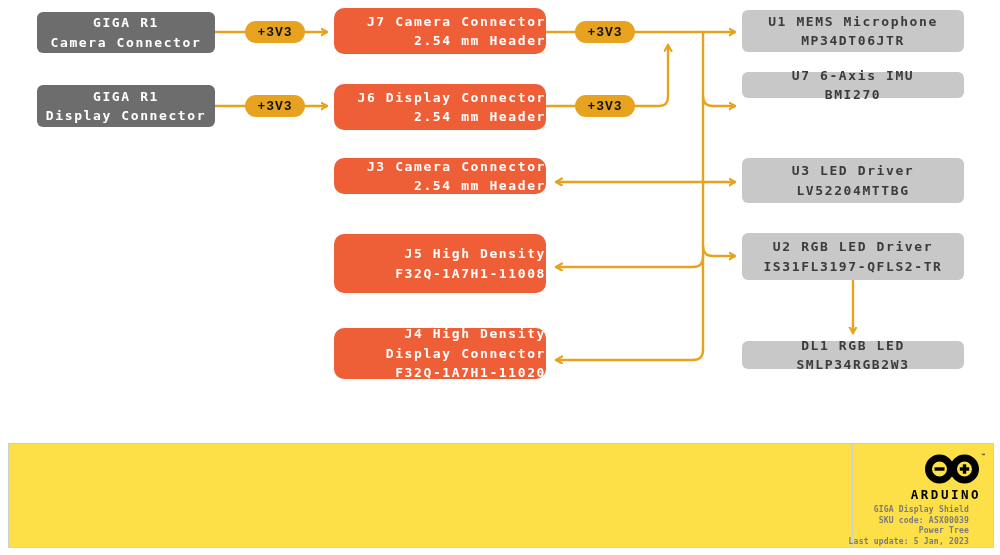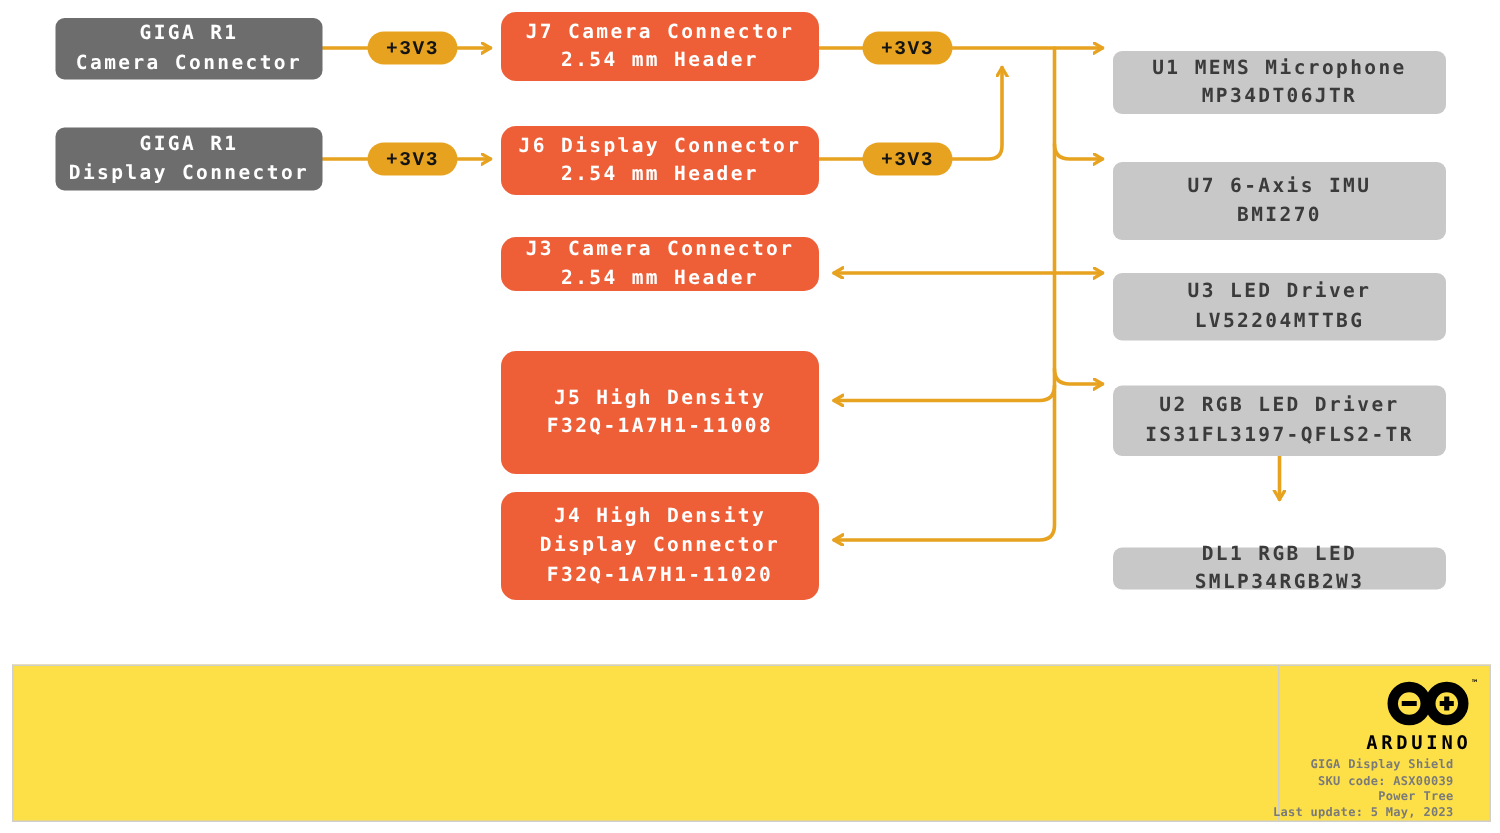--- a/index.html
+++ b/index.html
@@ -9,22 +9,22 @@
     font-weight:bold; overflow:hidden;padding-left:22px;
   }
   .wires { position:absolute; left:0; top:0; }
   .node {
     position:absolute; display:flex; flex-direction:column;
     justify-content:center; text-align:center;
     font-size:13px; letter-spacing:1.6px; line-height:1.5;
   }
   .node .line { white-space:nowrap; }
   .src  { background:#6d6d6d; color:#ffffff; left:37px;  width:178px; border-radius:6px; }
-  .conn { background:#ee5f38; color:#ffffff; left:334px; width:212px; border-radius:10px; }
-  .part { background:#c8c8c8; color:#3b3b3b; left:742px; width:222px; border-radius:6px;margin-top:24px; }
+  .conn { background:#ee5f38; color:#ffffff; left:334px; width:212px; border-radius:10px;text-align:right; }
+  .part { background:#c8c8c8; color:#3b3b3b; left:742px; width:222px; border-radius:6px; }
   .badge {
     position:absolute; width:60px; height:22px; background:#e7a320; color:#141414;
     border-radius:11px; font-size:13px; letter-spacing:1px;
     display:flex; align-items:center; justify-content:center;font-family:Liberation Mono, monospace;
   }
   .footer {
     position:absolute; left:8px; top:443px; width:984px; height:103px;
     border:1.5px solid #cfcfcf; background:#fde047; display:flex;
   }
   .legend-area { position:relative; flex:1; }
@@ -82,35 +82,35 @@
     <div class="line">2.54 mm Header</div>
   </div>
   <div class="node conn" style="top:84px;height:46px">
     <div class="line">J6 Display Connector</div>
     <div class="line">2.54 mm Header</div>
   </div>
   <div class="node conn" style="top:158px;height:36px">
     <div class="line">J3 Camera Connector</div>
     <div class="line">2.54 mm Header</div>
   </div>
-  <div class="node conn" style="top:234px;height:82px">
+  <div class="node conn" style="top:234px;height:59px">
     <div class="line">J5 High Density</div>
     <div class="line">F32Q-1A7H1-11008</div>
   </div>
-  <div class="node conn" style="top:328px;height:72px">
+  <div class="node conn" style="top:328px;height:51px">
     <div class="line">J4 High Density</div>
     <div class="line">Display Connector</div>
     <div class="line">F32Q-1A7H1-11020</div>
   </div>
 
   <div class="node part" style="top:10px;height:42px">
     <div class="line">U1 MEMS Microphone</div>
     <div class="line">MP34DT06JTR</div>
   </div>
-  <div class="node part" style="top:84px;height:52px">
+  <div class="node part" style="top:72px;height:26px">
     <div class="line">U7 6-Axis IMU</div>
     <div class="line">BMI270</div>
   </div>
   <div class="node part" style="top:158px;height:45px">
     <div class="line">U3 LED Driver</div>
     <div class="line">LV52204MTTBG</div>
   </div>
   <div class="node part" style="top:233px;height:47px">
     <div class="line">U2 RGB LED Driver</div>
     <div class="line">IS31FL3197-QFLS2-TR</div>
@@ -143,18 +143,18 @@
         <line x1="11.5" y1="16" x2="21.5" y2="16" stroke="#000" stroke-width="3.4"></line>
         <line x1="36.8" y1="16" x2="46.2" y2="16" stroke="#000" stroke-width="3.4"></line>
         <line x1="41.5" y1="11.3" x2="41.5" y2="20.7" stroke="#000" stroke-width="3.4"></line>
       </svg>
       <div class="brand-tm">™</div>
       <div class="brand-name">ARDUINO</div>
       <div class="brand-meta">
         <div>GIGA Display Shield</div>
         <div>SKU code: ASX00039</div>
         <div>Power Tree</div>
-        <div>Last update: 5 May, 2023</div>
+        <div>Last update: 5 Jan, 2023</div>
       </div>
     </div>
   </div>
 
 </div>
 
 </body></html>

